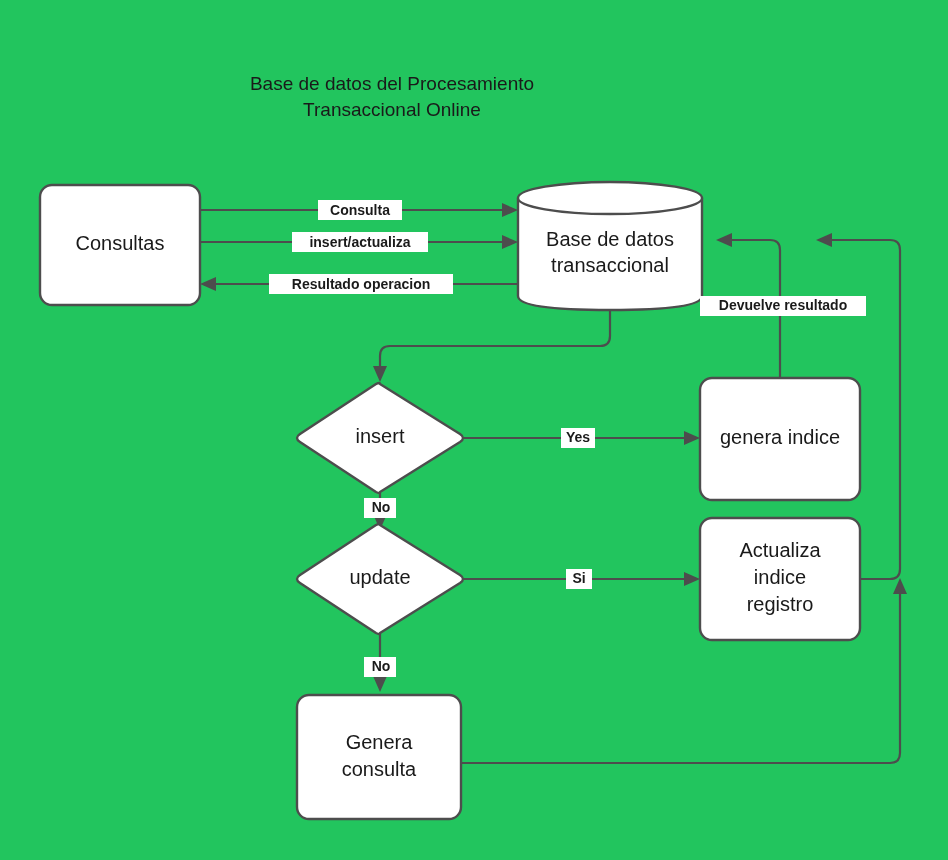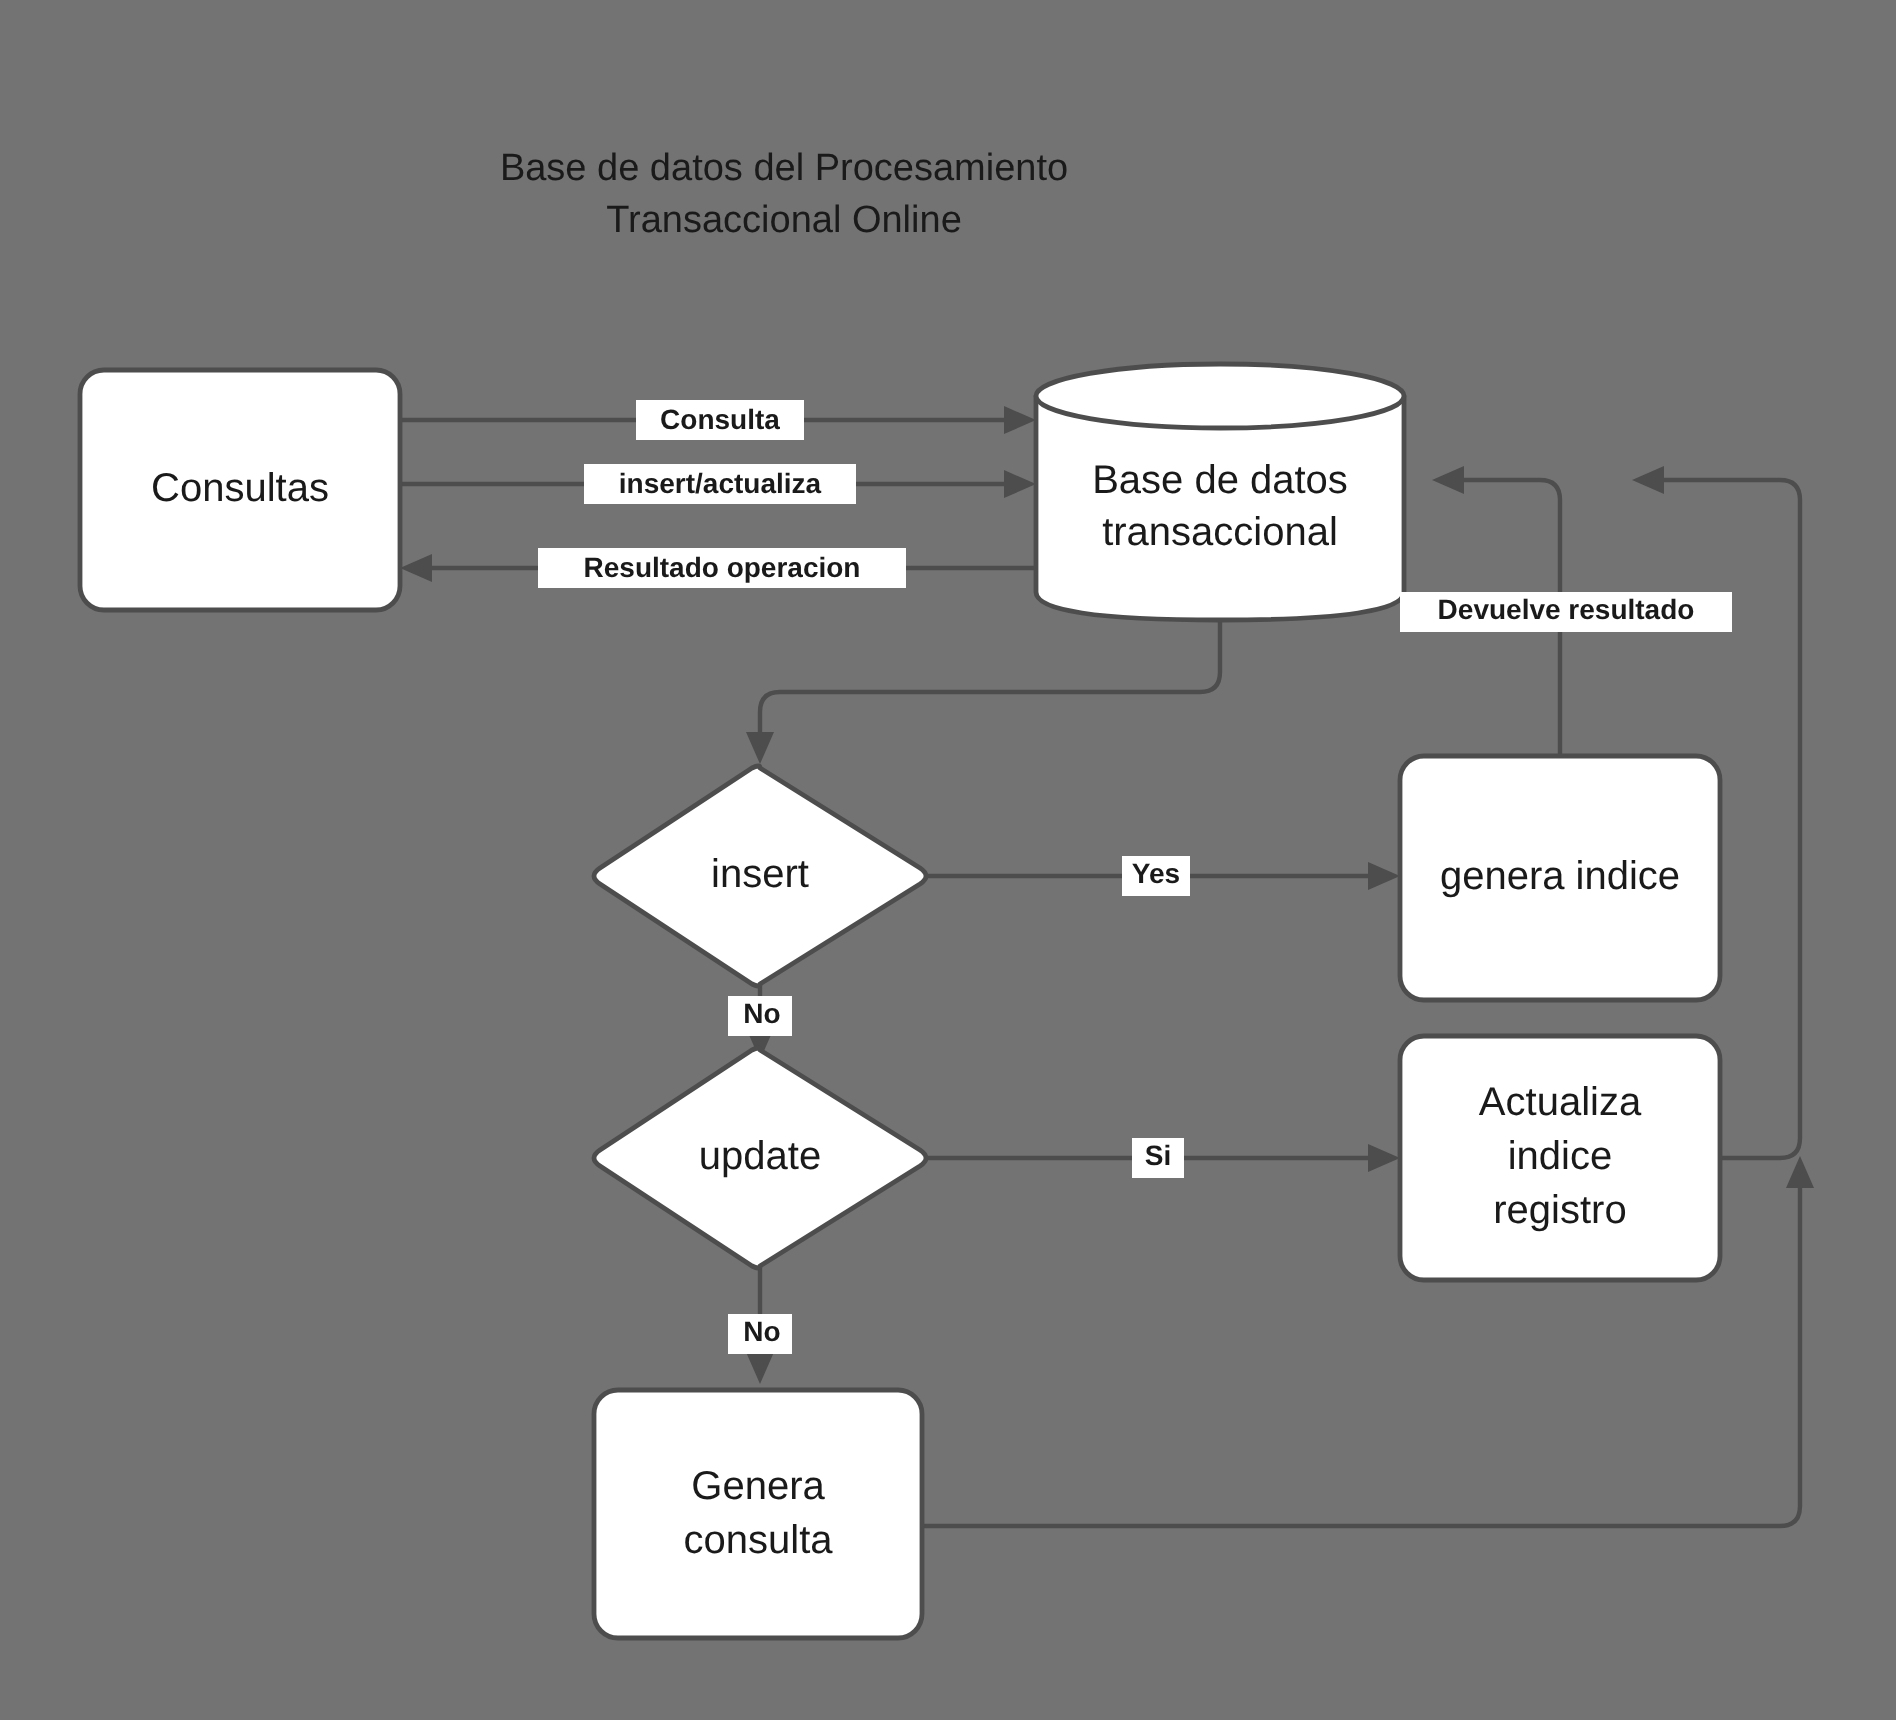--- a/index.html
+++ b/index.html
@@ -7,21 +7,21 @@
     padding: 0;
     background: #ffffff;
   }
   body {
     font-family: "Liberation Sans", sans-serif;
   }
   #diagram-root {
     position: relative;
     width: 948px;
     height: 860px;
-    background: #737373;
+    background: #22c55e;
     overflow: hidden;
   }
   #flow-svg {
     position: absolute;
     top: 0;
     left: 0;
     width: 948px;
     height: 860px;
   }
   .node-shape {

